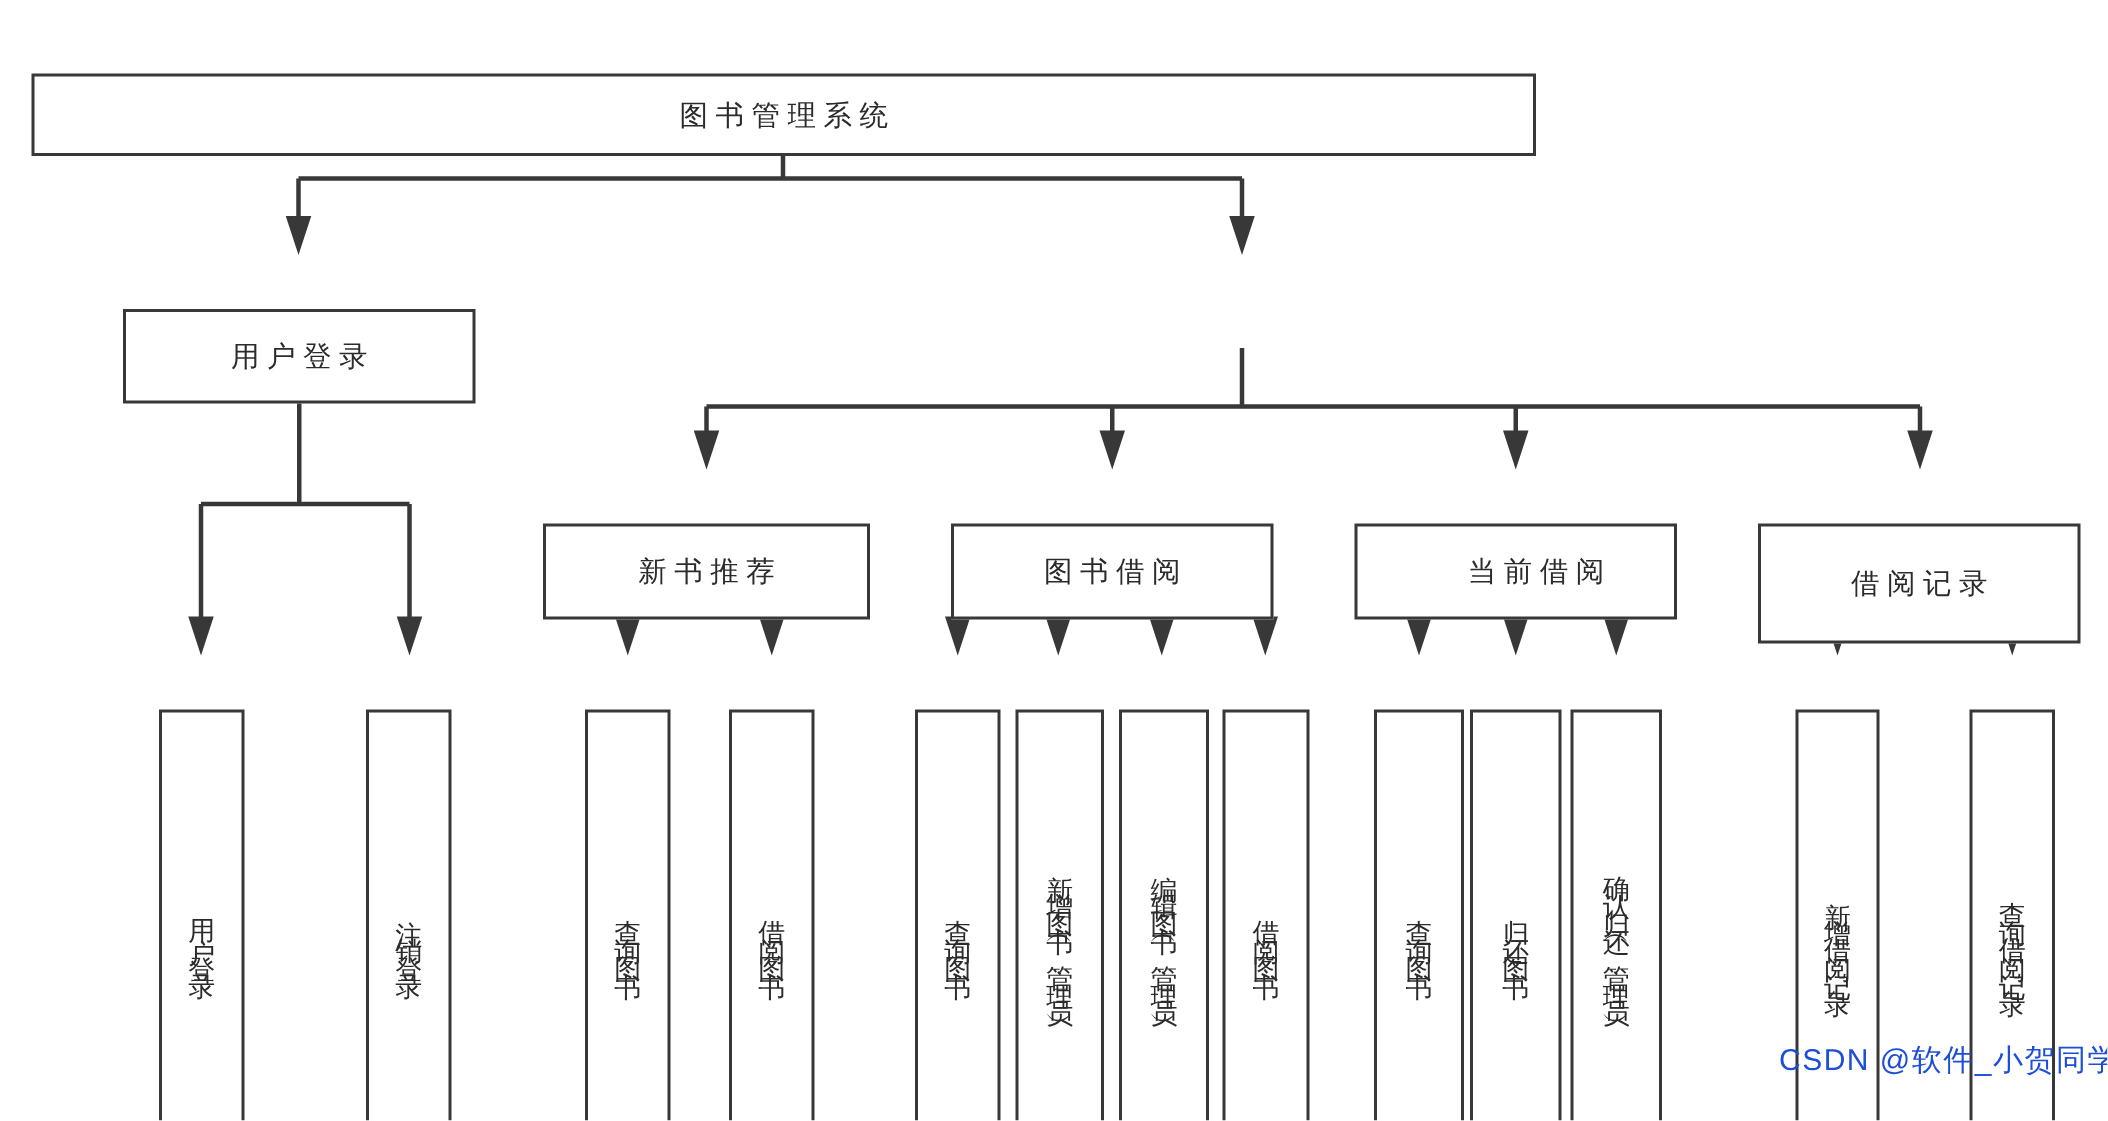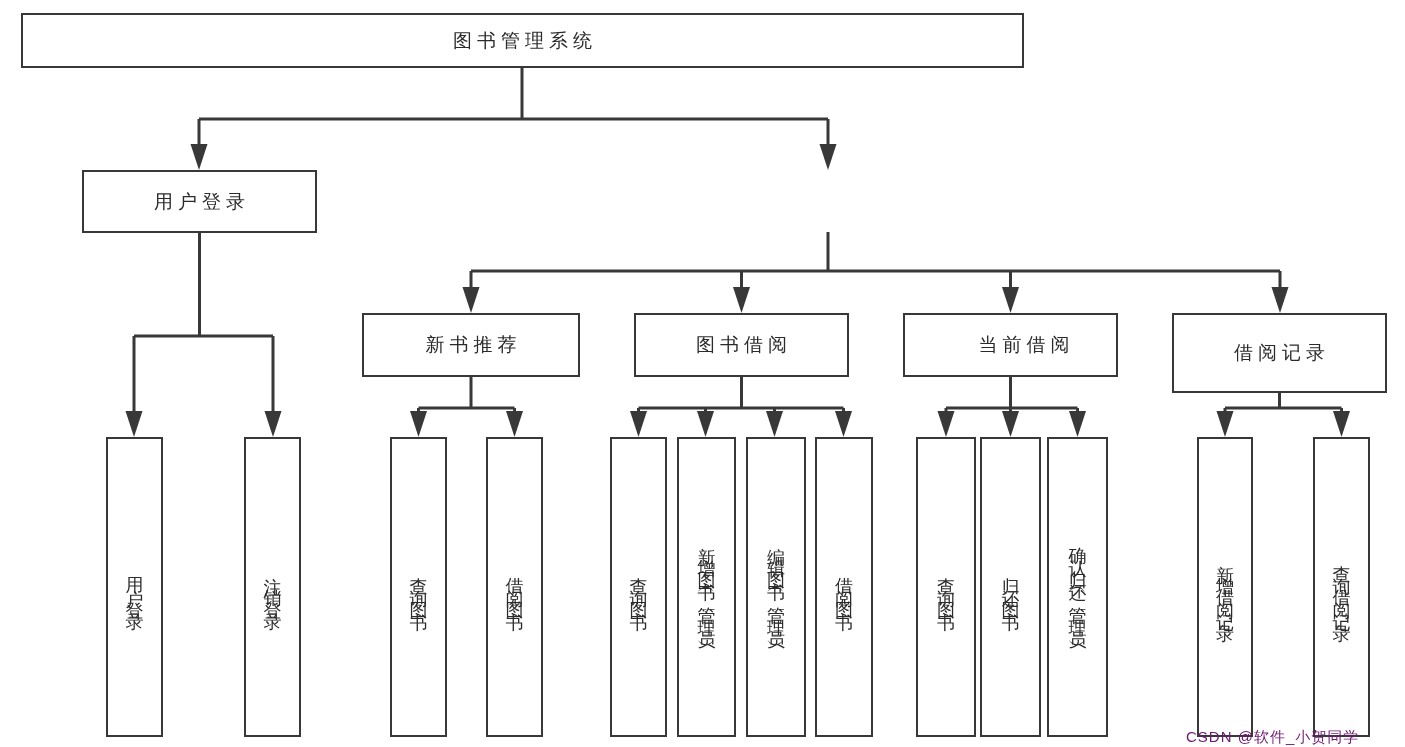--- a/index.html
+++ b/index.html
@@ -23,43 +23,44 @@
     height: 747px;
   }
   .node {
     position: absolute;
     box-sizing: border-box;
     border: 2.5px solid #383838;
     background: #ffffff;
     display: flex;
     align-items: center;
     justify-content: center;
+    margin-top: 36px;
   }
   .hbox {
     font-size: 19px;
     letter-spacing: 5px;
     text-indent: 5px; 
     white-space: nowrap;
   }
   .vbox .vtext {
     writing-mode: vertical-rl;
     text-orientation: mixed;
     font-size: 18px;
     letter-spacing: 12px;
     line-height: 1;
     white-space: nowrap;
   }
   .watermark {
     position: absolute;
     left: 1186px;
-    top: 728px;
+    top: 693px;
     width: 212px;
-    font-size: 15px;
+    font-size: 20px;
     letter-spacing: 1px;
-    color: #701a75;
+    color: #1d4ed8;
     white-space: nowrap;
     z-index: 5;
     background: transparent;
   }
 </style>
 </head>
 <body>
 
 <div class="stage">
 

